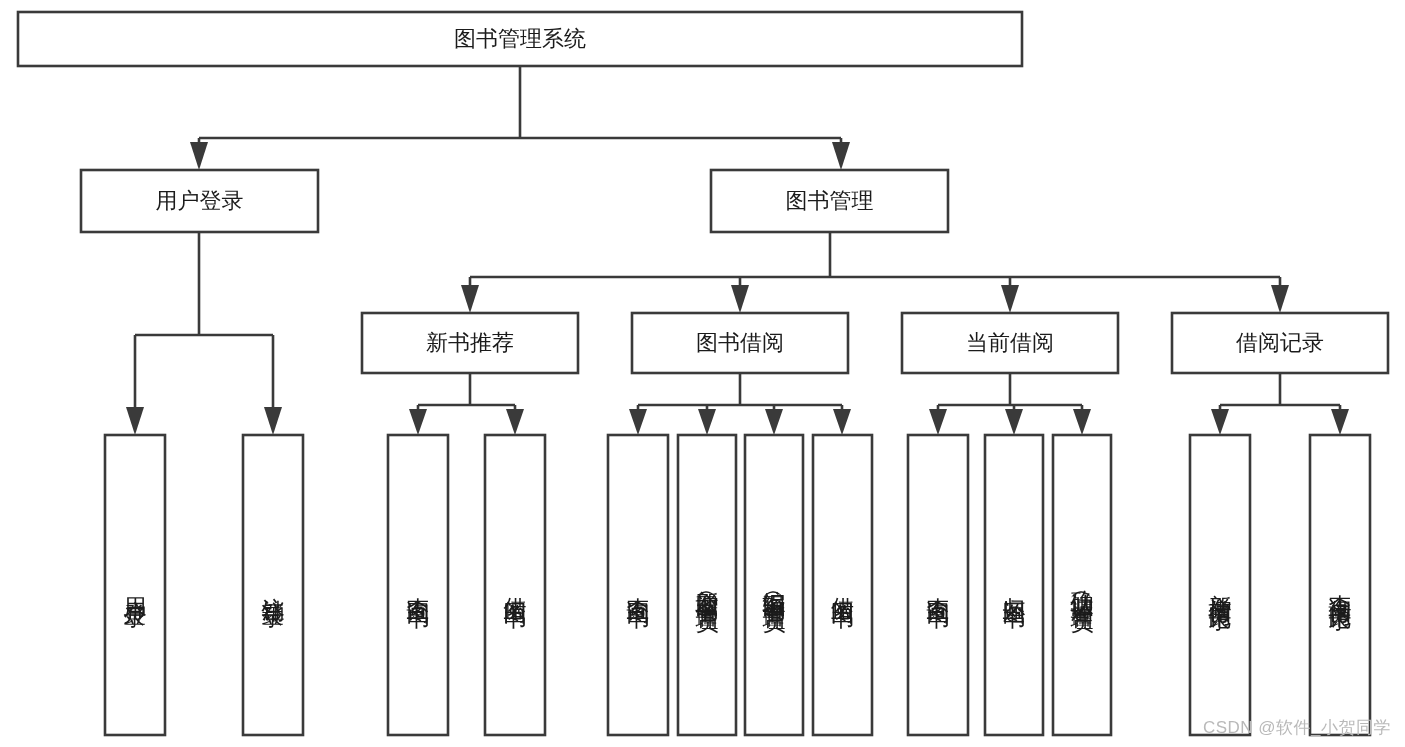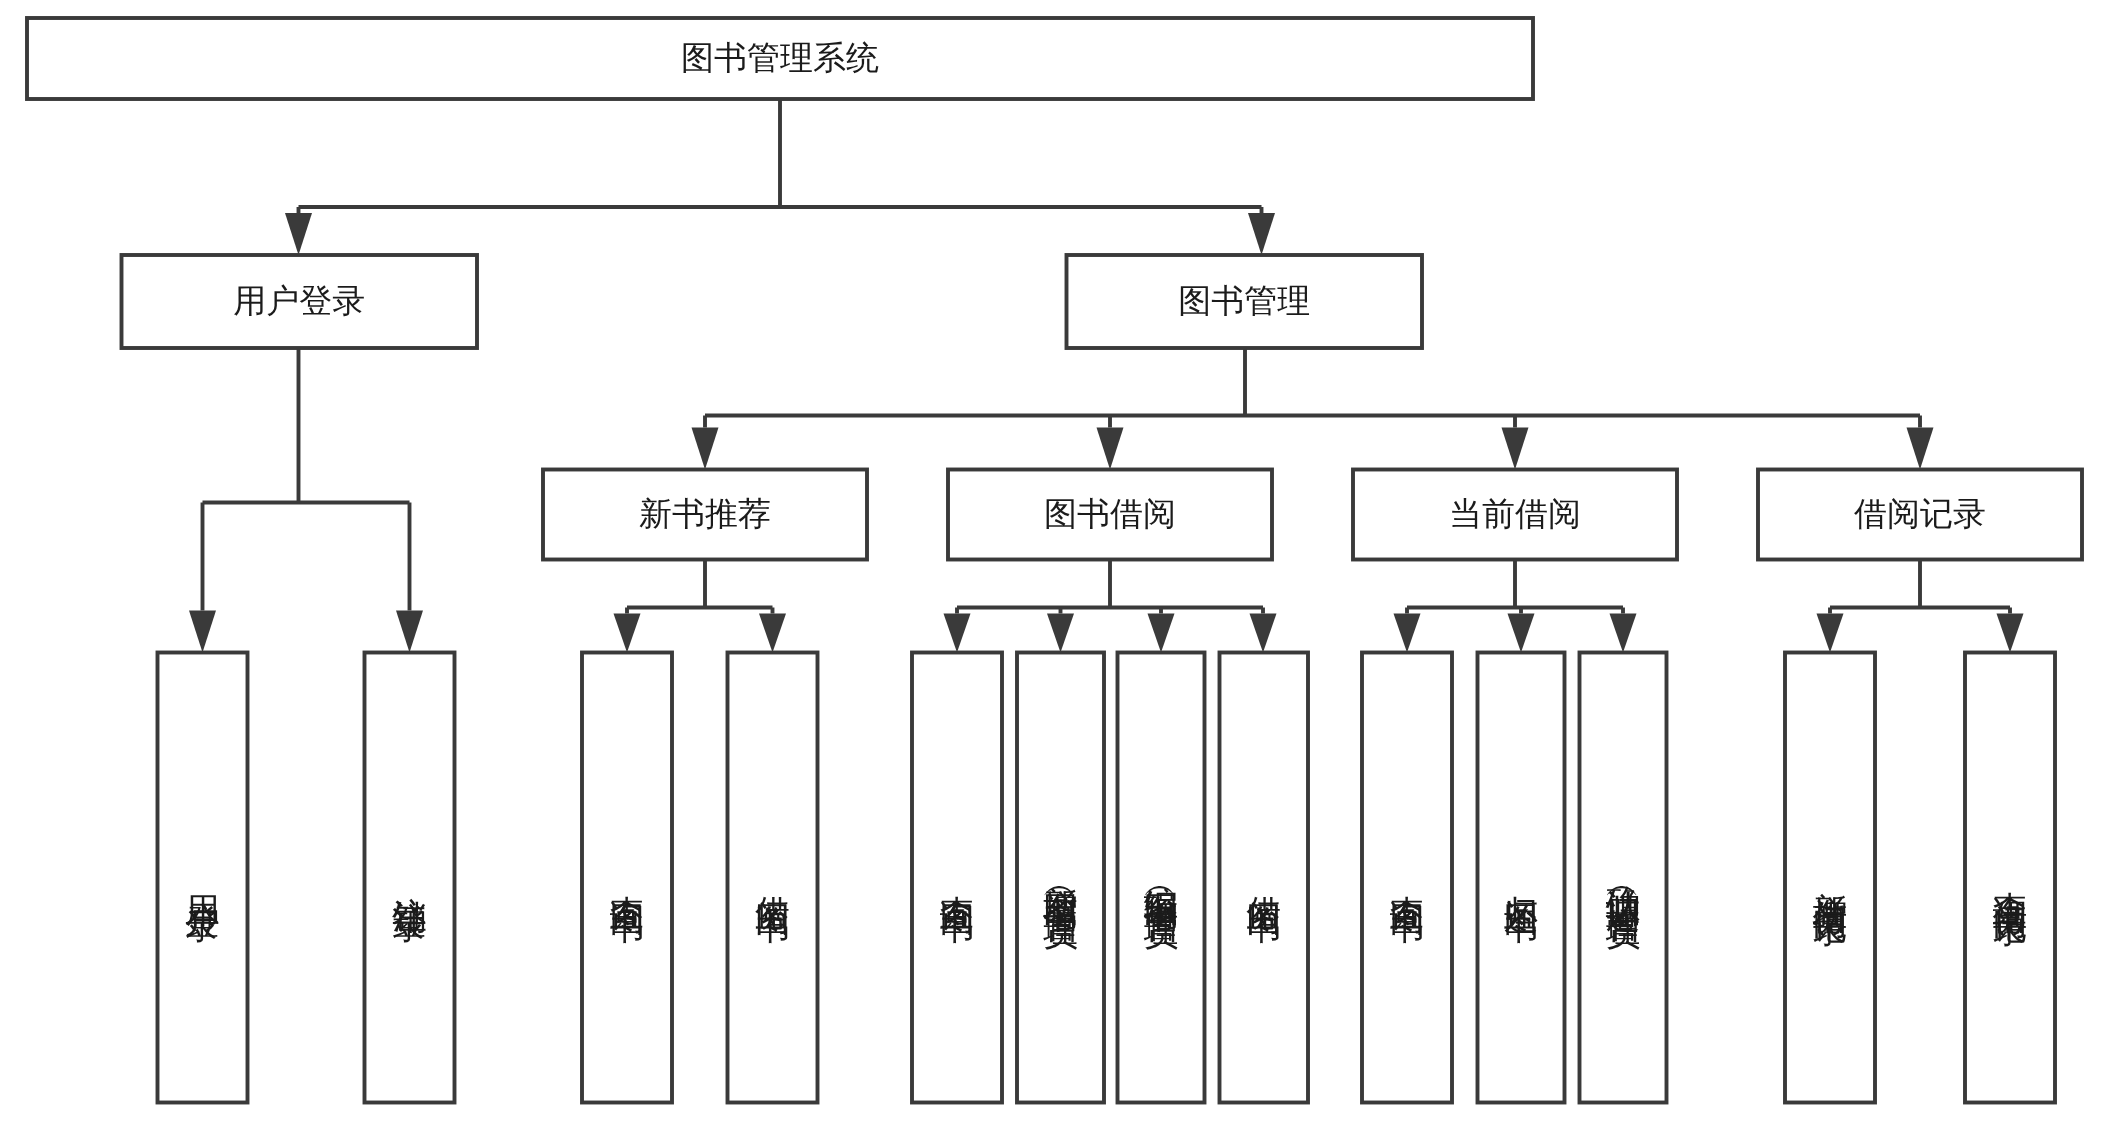--- a/index.html
+++ b/index.html
@@ -246,14 +246,15 @@
   <div class="leaf-label-wrap" style="left:1053px; top:435px; width:58px; height:300px;">
     <span class="leaf-label">确认归还（管理员）</span>
   </div>
   <div class="leaf-label-wrap" style="left:1190px; top:435px; width:60px; height:300px;">
     <span class="leaf-label">新增借阅记录</span>
   </div>
   <div class="leaf-label-wrap" style="left:1310px; top:435px; width:60px; height:300px;">
     <span class="leaf-label">查询借阅记录</span>
   </div>
 
+  <div class="watermark">CSDN @软件_小贺同学</div>
 
 </div>
 
 </body></html>

